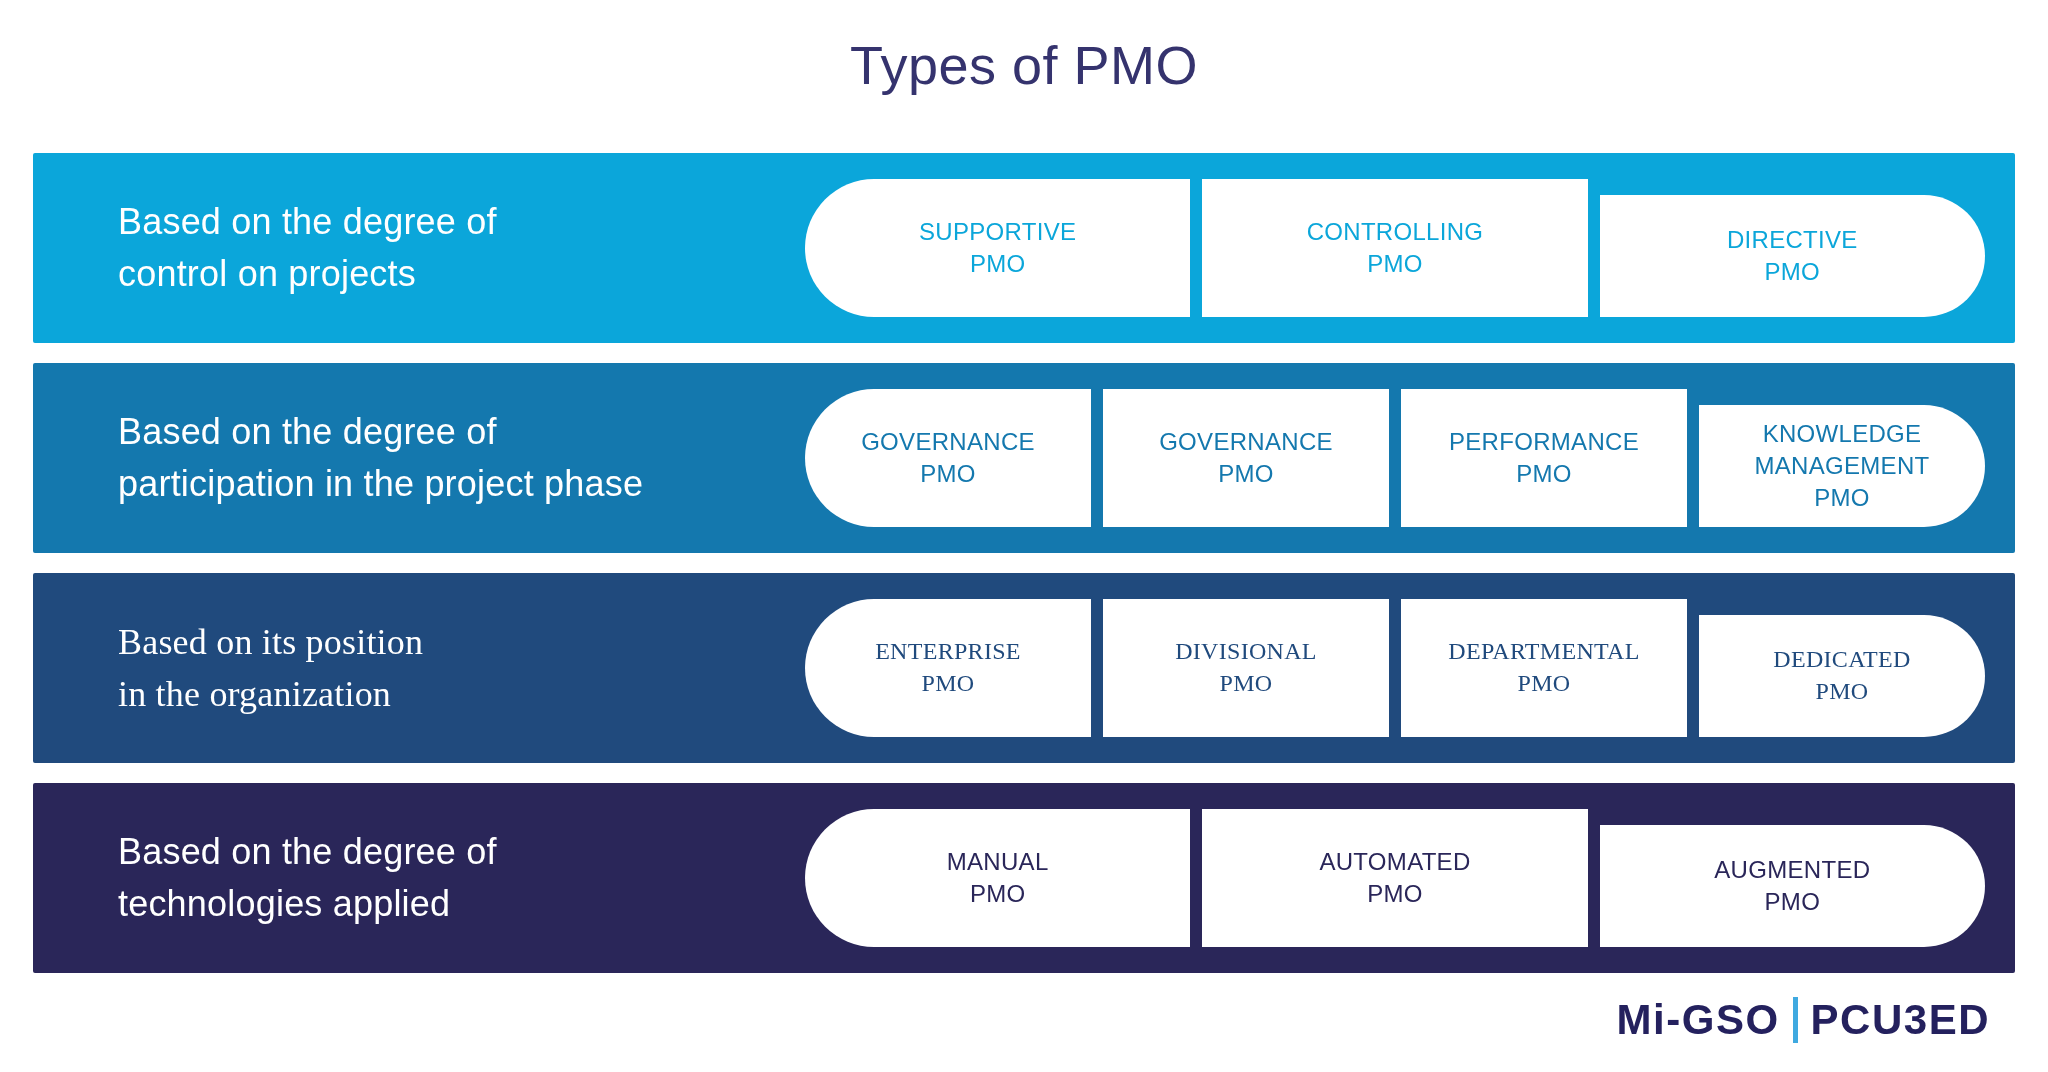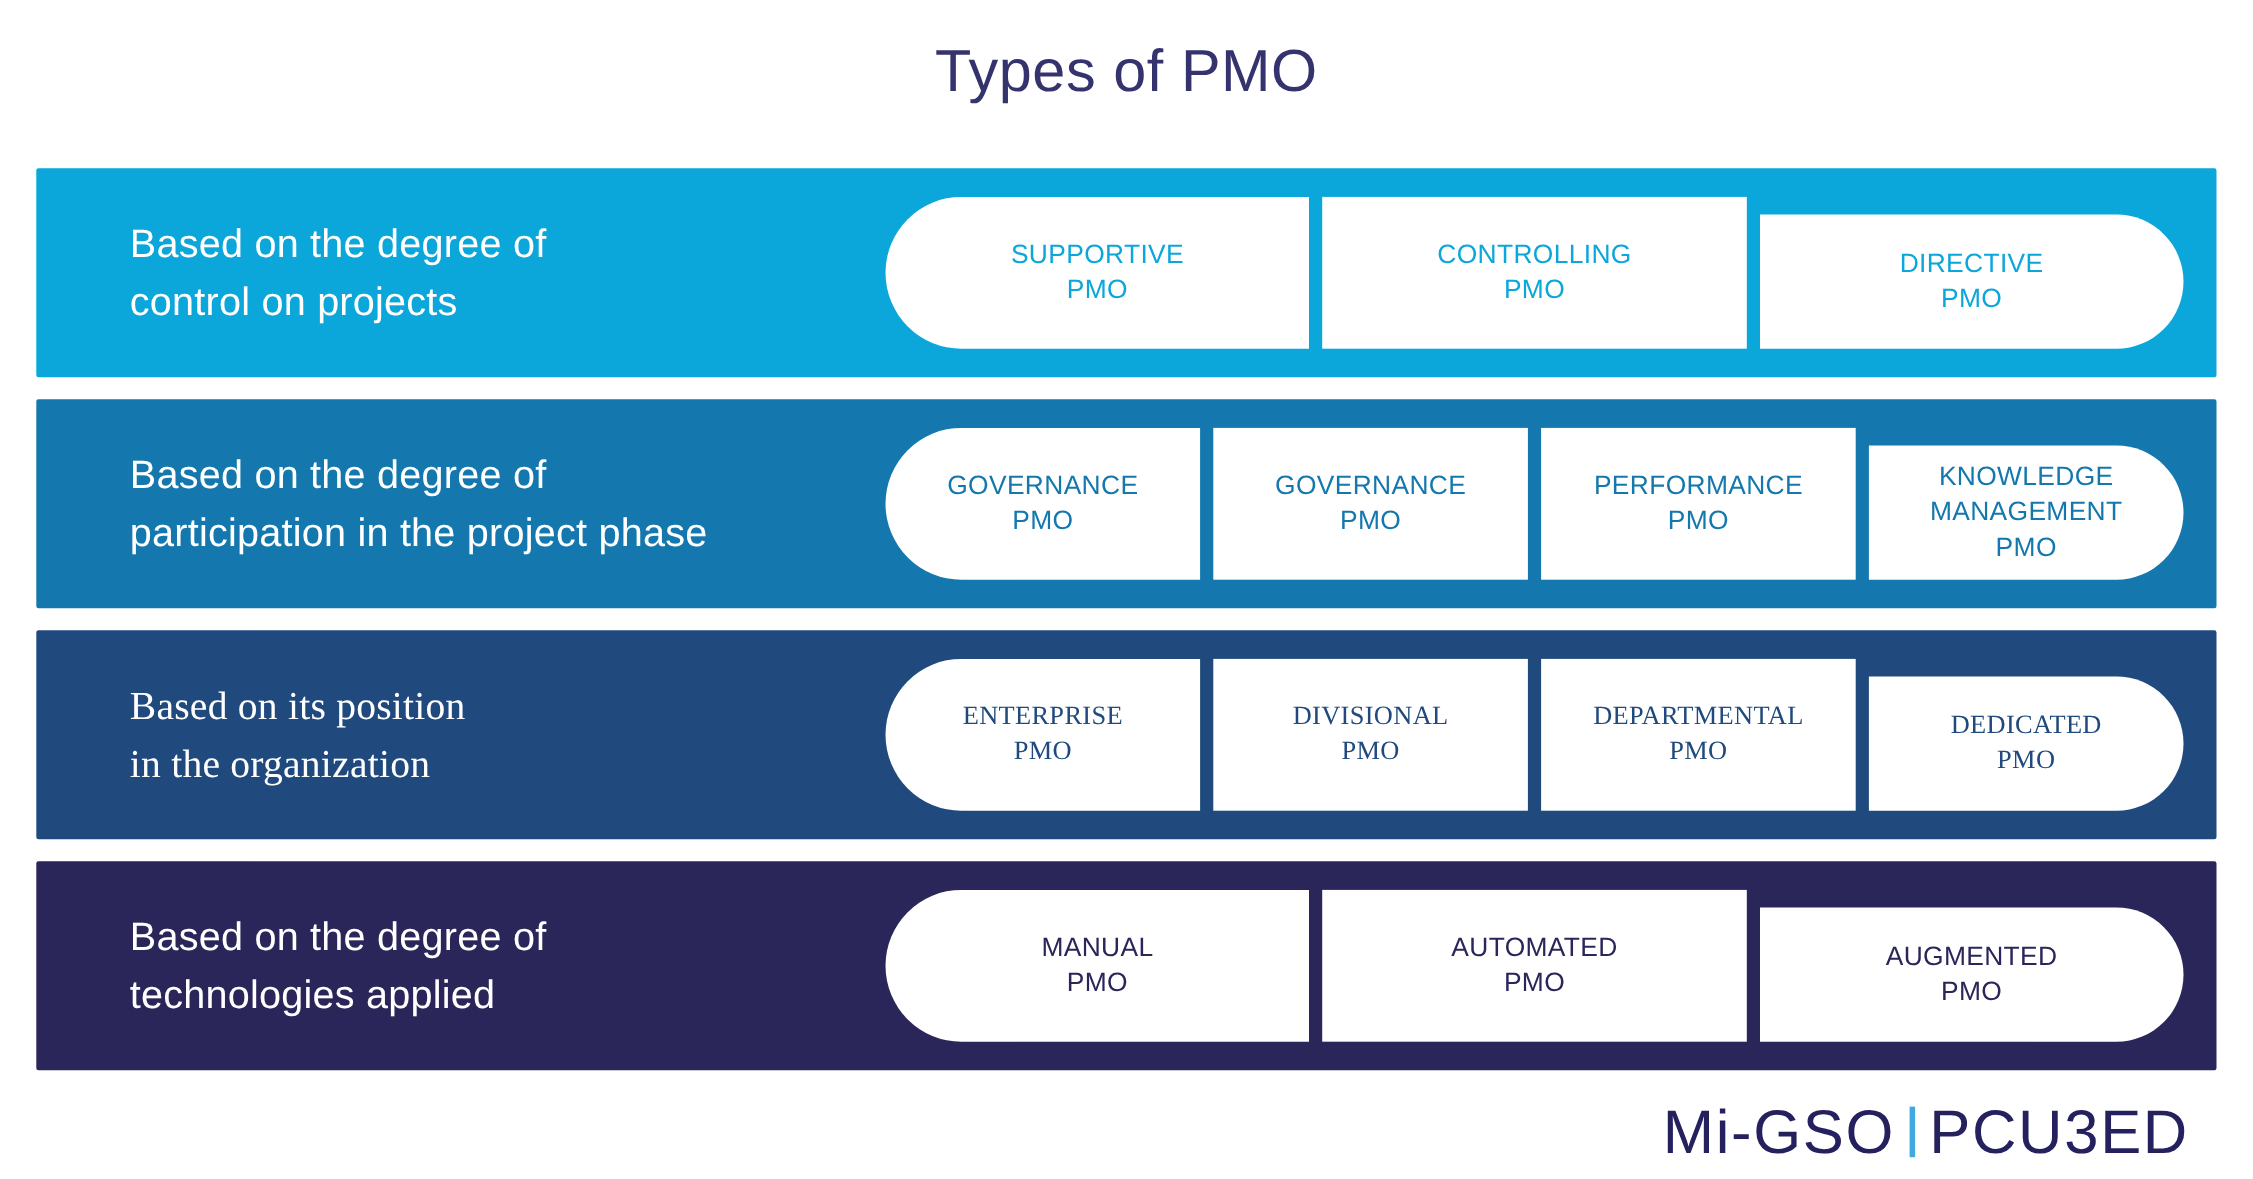--- a/index.html
+++ b/index.html
@@ -49,21 +49,21 @@
   .band1 .pill{color:var(--band1);}
   .band2 .pill{color:var(--band2);}
   .band3 .pill{color:var(--band3);}
   .band4 .pill{color:var(--band4);}
 
   .logo{
     position:absolute;right:58px;top:996px;
     display:flex;align-items:center;
   }
   .logo-text{
-    font-size:56px;font-weight:normal;color:var(--logo_navy);
+    font-size:42px;font-weight:bold;color:var(--logo_navy);
     letter-spacing:1.5px;
   }
   .logo-divider{
     display:inline-block;width:5px;height:46px;
     background:var(--logo_divider);margin:0 13px;
   }
 </style>
 </head>
 <body>
 

